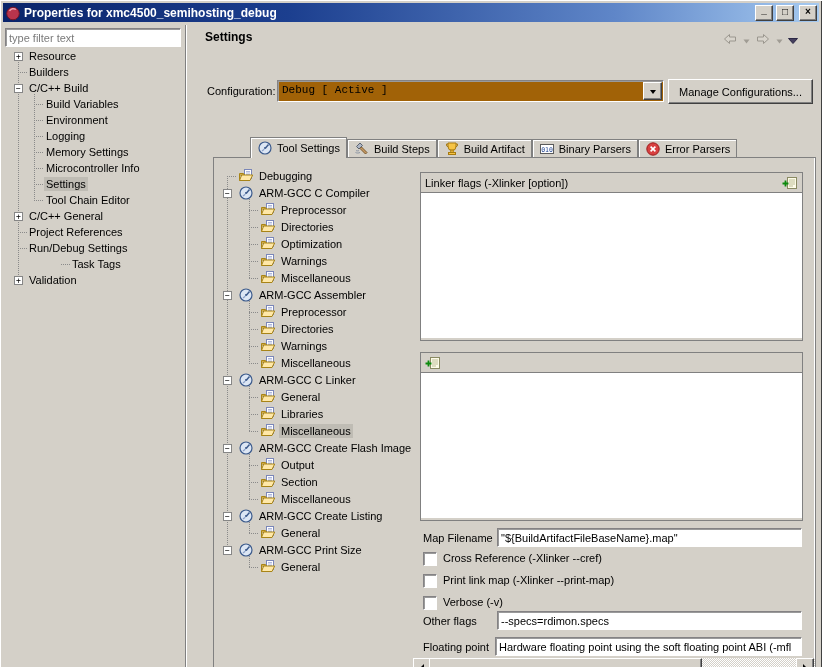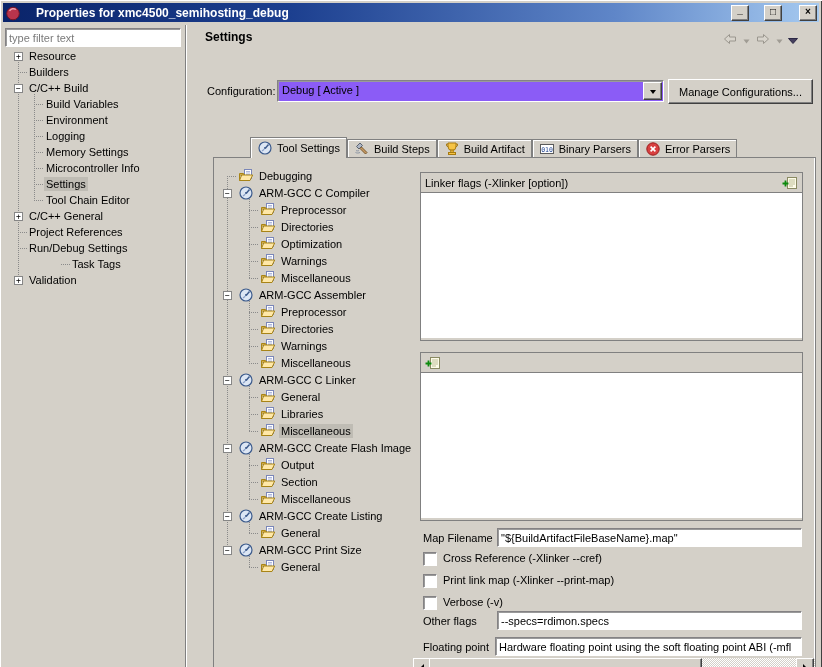--- a/index.html
+++ b/index.html
@@ -5,21 +5,21 @@
   html,body{margin:0;padding:0;background:#9a9690;}
   .window{
     position:relative;width:822px;height:667px;overflow:hidden;
     background:#d4d0c8;color:#000;
     font-family:"Liberation Sans",sans-serif;font-size:11px;
     box-shadow:inset 1px 1px 0 #fff, inset -1px 0 0 #404040;
   }
   
   .titlebar{position:absolute;left:3px;top:3px;right:3px;height:19px;
     background:linear-gradient(90deg,#0a246a 0%,#1c3f8f 35%,#5f86c8 75%,#a6caf0 100%);
-    display:flex;align-items:center;gap:15px;padding:0 2px;}
+    display:flex;align-items:center;gap:3px;padding:0 2px;}
   .titlebar .ttext{flex:1;color:#fff;font-weight:bold;font-size:12px;white-space:nowrap;overflow:hidden;}
   .winbtn{width:16px;height:14px;background:#d4d0c8;border:1px solid;border-color:#fff #404040 #404040 #fff;
     box-shadow:inset -1px -1px 0 #808080;text-align:center;font-size:10px;line-height:11px;font-weight:bold;}
   .winbtn.min{line-height:7px;}
   .winbtn.close{margin-left:2px;}
   .i16{display:inline-block;width:16px;height:16px;}
   
   .filter{position:absolute;left:5px;top:28px;width:168px;height:15px;background:#fff;
     border:1px solid;border-color:#848284 #fff #fff #848284;box-shadow:inset 1px 1px 0 #9a9a9a;
     font-family:"Liberation Sans",sans-serif;font-size:11px;padding:1px 3px;color:#000;}
@@ -33,22 +33,22 @@
   .tlabel.sel{background:#bfbcb4;}
   .exp{position:absolute;width:9px;height:9px;box-sizing:border-box;background:#fff;
     border:1px solid #868686;font:8px/7px "DejaVu Sans Mono",monospace;text-align:center;}
   .dotv{position:absolute;width:1px;background-image:repeating-linear-gradient(to bottom,#8a8a8a 0 1px,transparent 1px 2px);}
   .doth{position:absolute;height:1px;background-image:repeating-linear-gradient(to right,#8a8a8a 0 1px,transparent 1px 2px);}
   .ticon{position:absolute;width:16px;height:16px;}
   
   .hdr{position:absolute;left:205px;top:30px;font-weight:bold;font-size:12px;}
   .nav{position:absolute;top:31px;display:flex;align-items:center;gap:5px;}
   .lbl{position:absolute;white-space:nowrap;}
-  .combo{position:absolute;background:#8b5cf6;border:1px solid;border-color:#848284 #fff #fff #848284;
-    box-shadow:inset 1px 1px 0 #9a9a9a;}
+  .combo{position:absolute;background:#a16207;border:1px solid;border-color:#848284 #fff #fff #848284;
+    box-shadow:inset 1px 1px 0 #9a9a9a;font-family:Liberation Mono, monospace;}
   .combo .val{position:absolute;left:4px;top:3px;white-space:nowrap;}
   .combo-btn{position:absolute;right:1px;top:1px;bottom:1px;width:17px;background:#d4d0c8;
     border:1px solid;border-color:#fff #404040 #404040 #fff;box-shadow:inset -1px -1px 0 #808080;
     display:flex;align-items:center;justify-content:center;}
   .darr{width:0;height:0;border:3.5px solid transparent;border-top:4.5px solid #000;margin-top:4px;}
   .btn{position:absolute;background:#d4d0c8;border:1px solid;border-color:#fff #404040 #404040 #fff;
     box-shadow:inset -1px -1px 0 #808080;text-align:center;font-size:11px;
     display:flex;align-items:center;justify-content:center;}
   
   .tabsbar{position:absolute;left:214px;top:138px;height:20px;display:flex;align-items:flex-end;margin-left:36px;}

